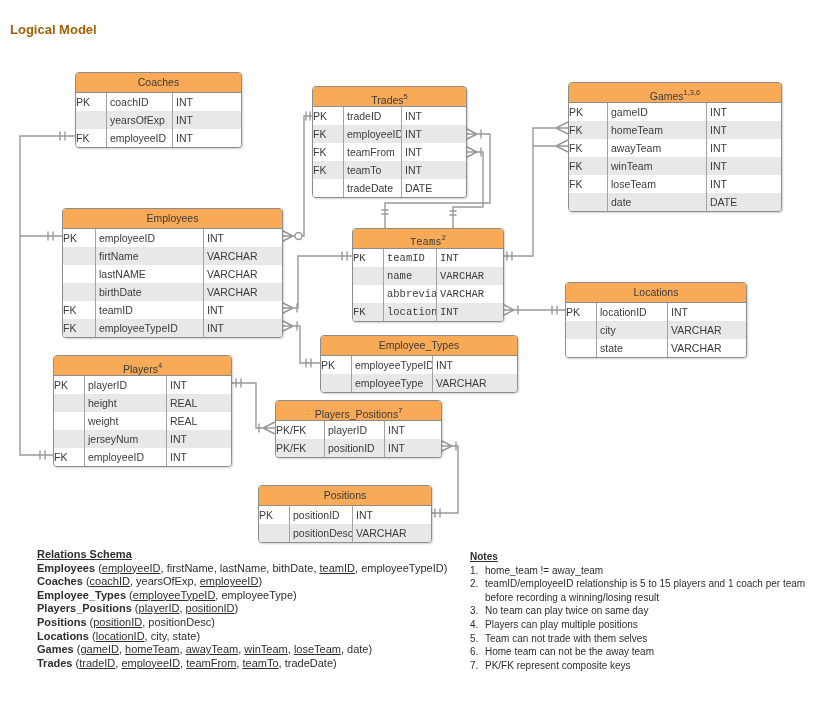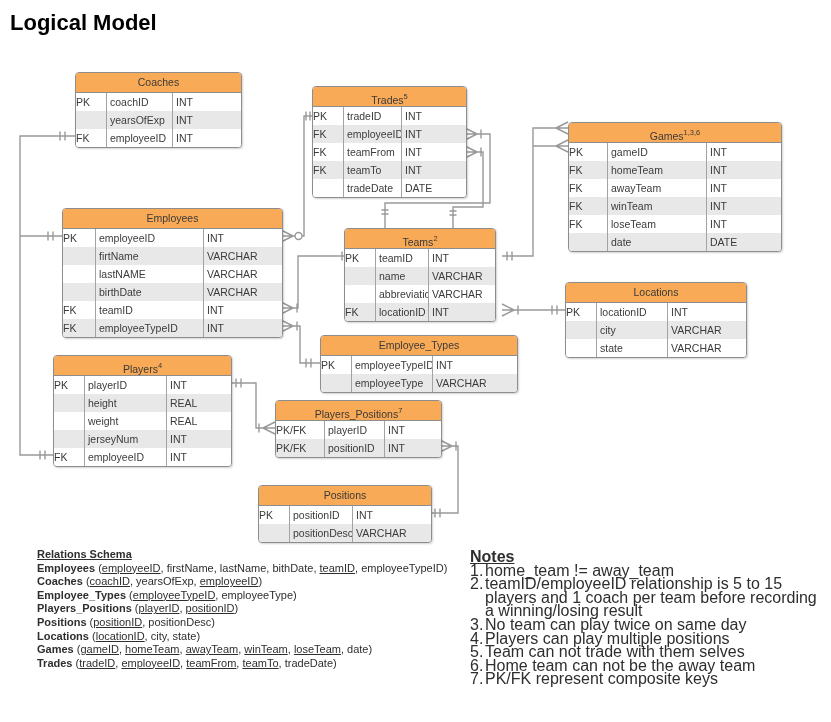--- a/index.html
+++ b/index.html
@@ -1,36 +1,36 @@
 <!DOCTYPE html>
 <html style="--header: #F9AA56; --rowalt: #E8E8E8; --border: #8D8D8D;"><head>
 <meta charset="utf-8">
 <style>
   html,body { margin:0; padding:0; background:#ffffff; }
   body { font-family:"Liberation Sans", sans-serif; }
   .canvas { position:relative; width:831px; height:722px; background:#ffffff; overflow:hidden; }
-  .page-title { position:absolute; left:10px; top:10px; font-size:22px; font-weight:bold; color:#000000; }
+  .page-title { position:absolute; left:10px; top:22px; font-size:13px; font-weight:bold; color:#a16207; }
 
   .wires { position:absolute; left:0; top:0; z-index:1; }
 
   .entity { position:absolute; z-index:2; border:1.5px solid var(--border,#8d8d8d); border-radius:4px;
             background:#ffffff; box-shadow:1px 1px 2px rgba(0,0,0,.18); font-size:10.5px; color:#3b3b3b; overflow:hidden; }
   .entity-header { background:var(--header,#F9AA56); border-bottom:1.3px solid var(--border,#8d8d8d);
                    height:19px; line-height:19px; text-align:center; color:#3a3a3a; }
   .entity-header sup { font-size:7.5px; }
   .row { display:flex; height:18px; line-height:18px; background:#ffffff; }
   .row.alt { background:var(--rowalt,#e8e8e8); }
   .cell-key { flex:none; text-align:left; border-right:1px solid #a3a3a3; }
   .cell-field { flex:1; padding:0 3px; border-right:1px solid #a3a3a3; white-space:nowrap; overflow:hidden; }
   .cell-type { flex:none; padding:0 3px; white-space:nowrap; }
 
   .schema { position:absolute; left:37px; top:548px; width:432px; z-index:2;
             font-size:11px; line-height:13.6px; color:#2e2e2e; }
   .notes  { position:absolute; left:470px; top:550px; width:355px; z-index:2;
-            font-size:16px; line-height:13.6px; color:#2e2e2e; }
+            font-size:10px; line-height:13.6px; color:#2e2e2e; }
   .sec-heading { font-weight:bold; text-decoration:underline; }
   .rel-name { font-weight:bold; }
   .u { text-decoration:underline; }
   .note-item { display:flex; }
   .note-num { flex:none; width:15px; }
   .note-text { flex:1; }
 </style>
 </head>
 <body>
 
@@ -95,21 +95,21 @@
           <span class="cell-key" style="width: 30px;">FK</span>
           <span class="cell-field">teamTo</span>
           <span class="cell-type" style="width: 58px;">INT</span>
         </div>
         <div class="row">
           <span class="cell-key" style="width: 30px;"></span>
           <span class="cell-field">tradeDate</span>
           <span class="cell-type" style="width: 58px;">DATE</span>
         </div>
       </div>
-      <div class="entity" style="left: 568px; top: 82px; width: 212px; margin-top: 40px;">
+      <div class="entity" style="left: 568px; top: 82px; width: 212px;">
         <div class="entity-header"><span>Games</span><sup>1,3,6</sup></div>
         <div class="row">
           <span class="cell-key" style="width: 38px;">PK</span>
           <span class="cell-field">gameID</span>
           <span class="cell-type" style="width: 68px;">INT</span>
         </div>
         <div class="row alt">
           <span class="cell-key" style="width: 38px;">FK</span>
           <span class="cell-field">homeTeam</span>
           <span class="cell-type" style="width: 68px;">INT</span>
@@ -161,21 +161,21 @@
           <span class="cell-key" style="width: 32px;">FK</span>
           <span class="cell-field">teamID</span>
           <span class="cell-type" style="width: 72px;">INT</span>
         </div>
         <div class="row alt">
           <span class="cell-key" style="width: 32px;">FK</span>
           <span class="cell-field">employeeTypeID</span>
           <span class="cell-type" style="width: 72px;">INT</span>
         </div>
       </div>
-      <div class="entity" style="left: 344px; top: 228px; width: 150px;">
+      <div class="entity" style="left: 352px; top: 228px; width: 150px; font-family: Liberation Mono, monospace;">
         <div class="entity-header"><span>Teams</span><sup>2</sup></div>
         <div class="row">
           <span class="cell-key" style="width: 30px;">PK</span>
           <span class="cell-field">teamID</span>
           <span class="cell-type" style="width: 60px;">INT</span>
         </div>
         <div class="row alt">
           <span class="cell-key" style="width: 30px;"></span>
           <span class="cell-field">name</span>
           <span class="cell-type" style="width: 60px;">VARCHAR</span>

